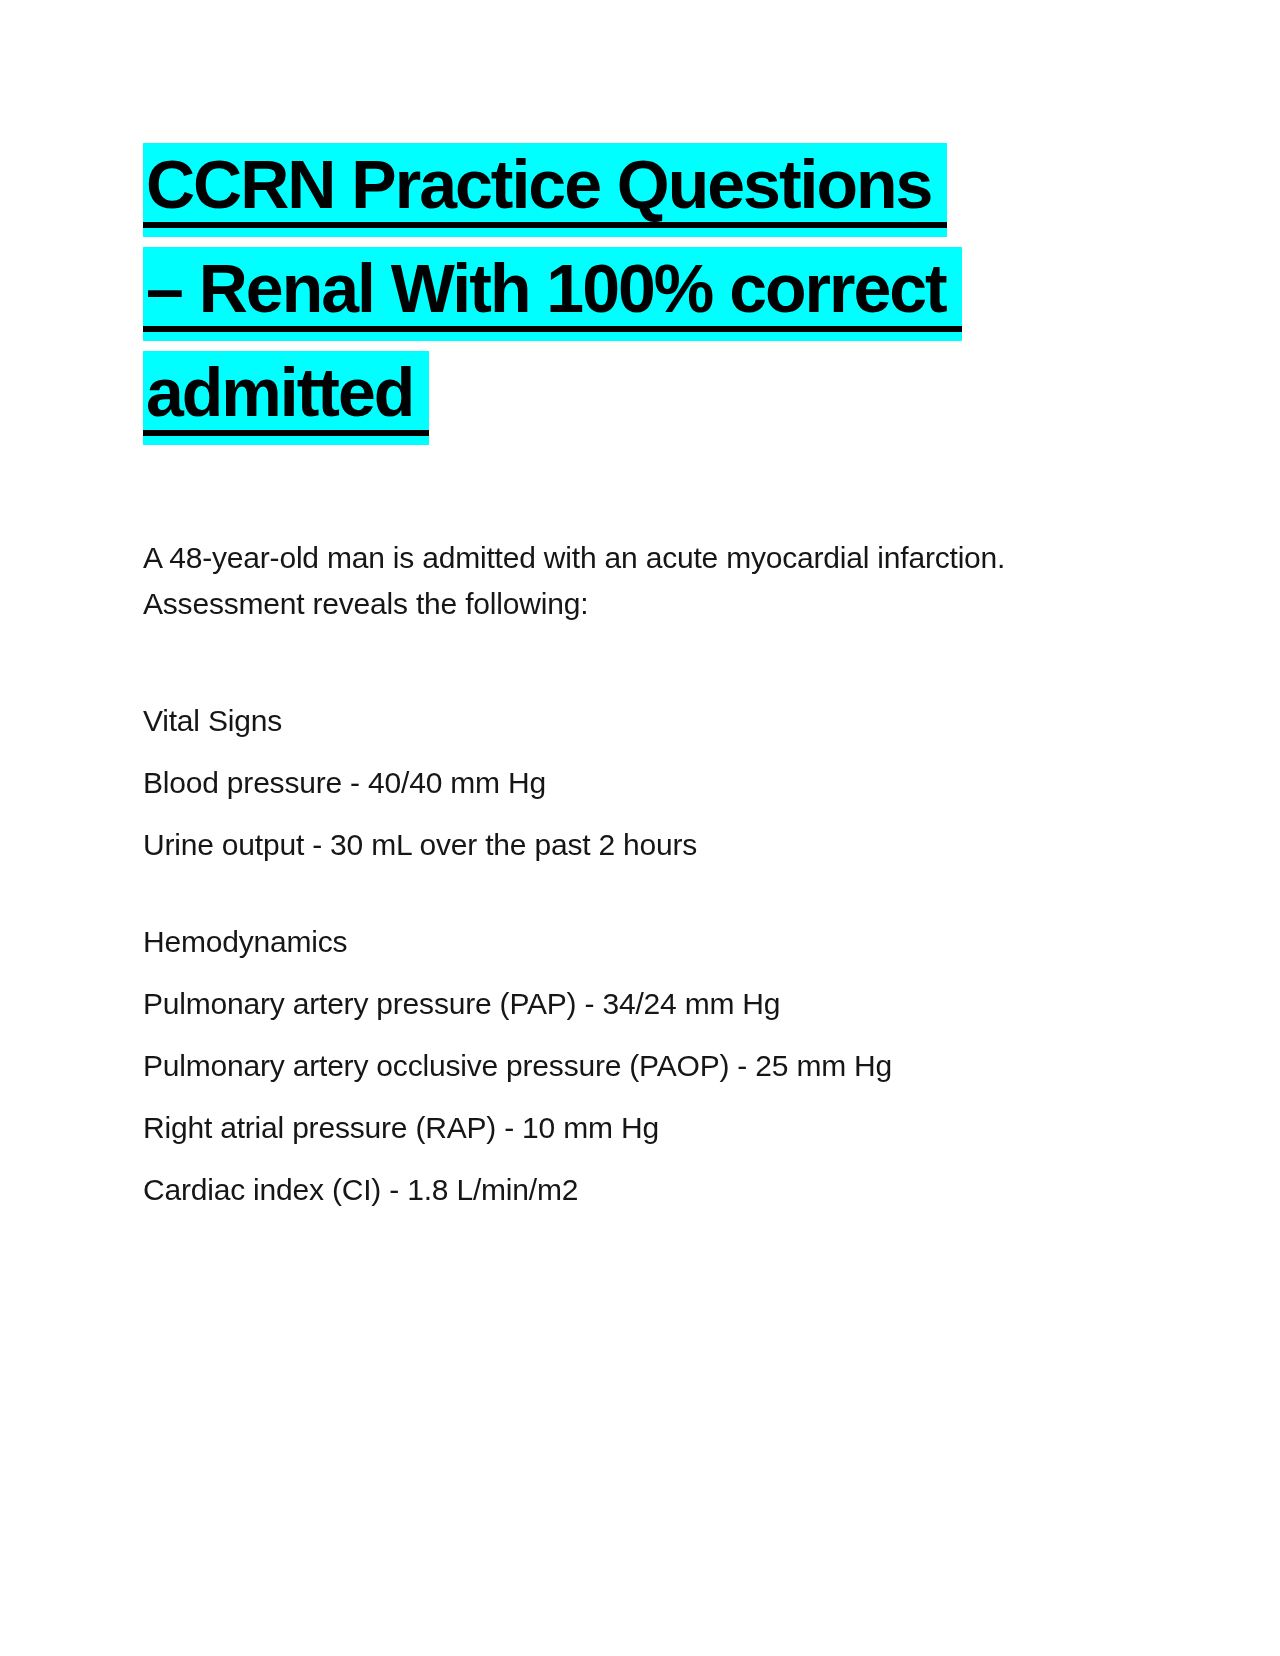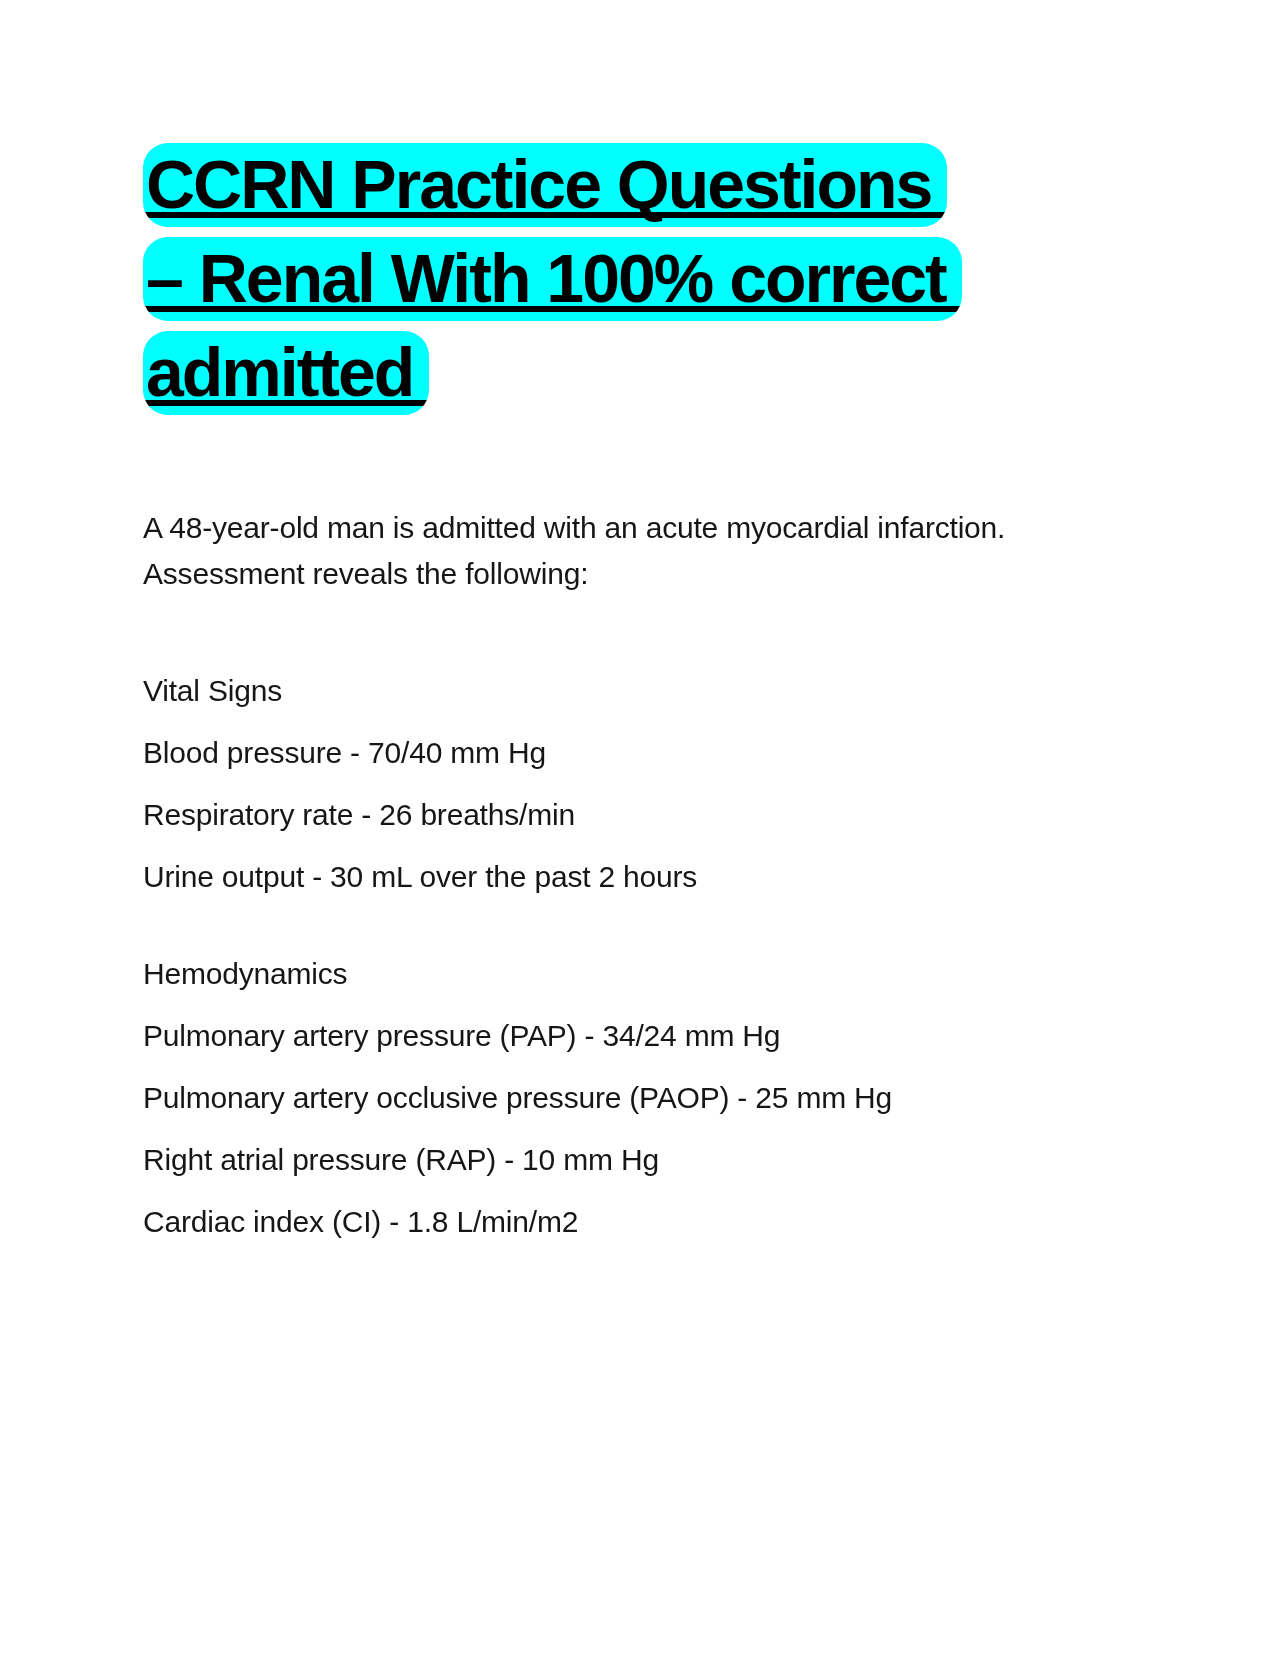--- a/index.html
+++ b/index.html
@@ -20,26 +20,25 @@
   }
   
   .title-row{margin:0 0 10px 0;}
   .hl{
     display:inline-block;
     font-size:68px;
     line-height:78px;
     font-weight:700;
     letter-spacing:-2px;
     color:var(--title-color);
-    padding:2px 16px 4px 3px;
+    padding:2px 16px 14px 3px;
     background:
       linear-gradient(#000,#000) 0 calc(100% - 9px) / 100% 6px no-repeat,
       var(--highlight);
     white-space:nowrap;
-    border-radius:25px;
   }
   
   .intro{
     margin:90px 0 78px 0;
     font-size:30px;
     line-height:46px;
     font-weight:400;
     color:var(--body-color);
     letter-spacing:-0.2px;
   }
@@ -67,22 +66,21 @@
       <span class="hl">– Renal With 100% correct</span>
     </div>
     <div class="title-row">
       <span class="hl">admitted</span>
     </div>
   </div>
 
   <p class="intro">A 48-year-old man is admitted with an acute myocardial infarction. Assessment reveals the following:</p>
 
   <p class="bline">Vital Signs</p>
-  <p class="bline">Blood pressure - 70/40 mm Hg</p>
-  <p class="bline">Respiratory rate - 26 breaths/min</p>
+  <p class="bline">Blood pressure - 40/40 mm Hg</p>
   <p class="bline">Urine output - 30 mL over the past 2 hours</p>
 
   <p class="bline gap-before">Hemodynamics</p>
   <p class="bline">Pulmonary artery pressure (PAP) - 34/24 mm Hg</p>
   <p class="bline">Pulmonary artery occlusive pressure (PAOP) - 25 mm Hg</p>
   <p class="bline">Right atrial pressure (RAP) - 10 mm Hg</p>
   <p class="bline">Cardiac index (CI) - 1.8 L/min/m2</p>
 
 </div>
 

